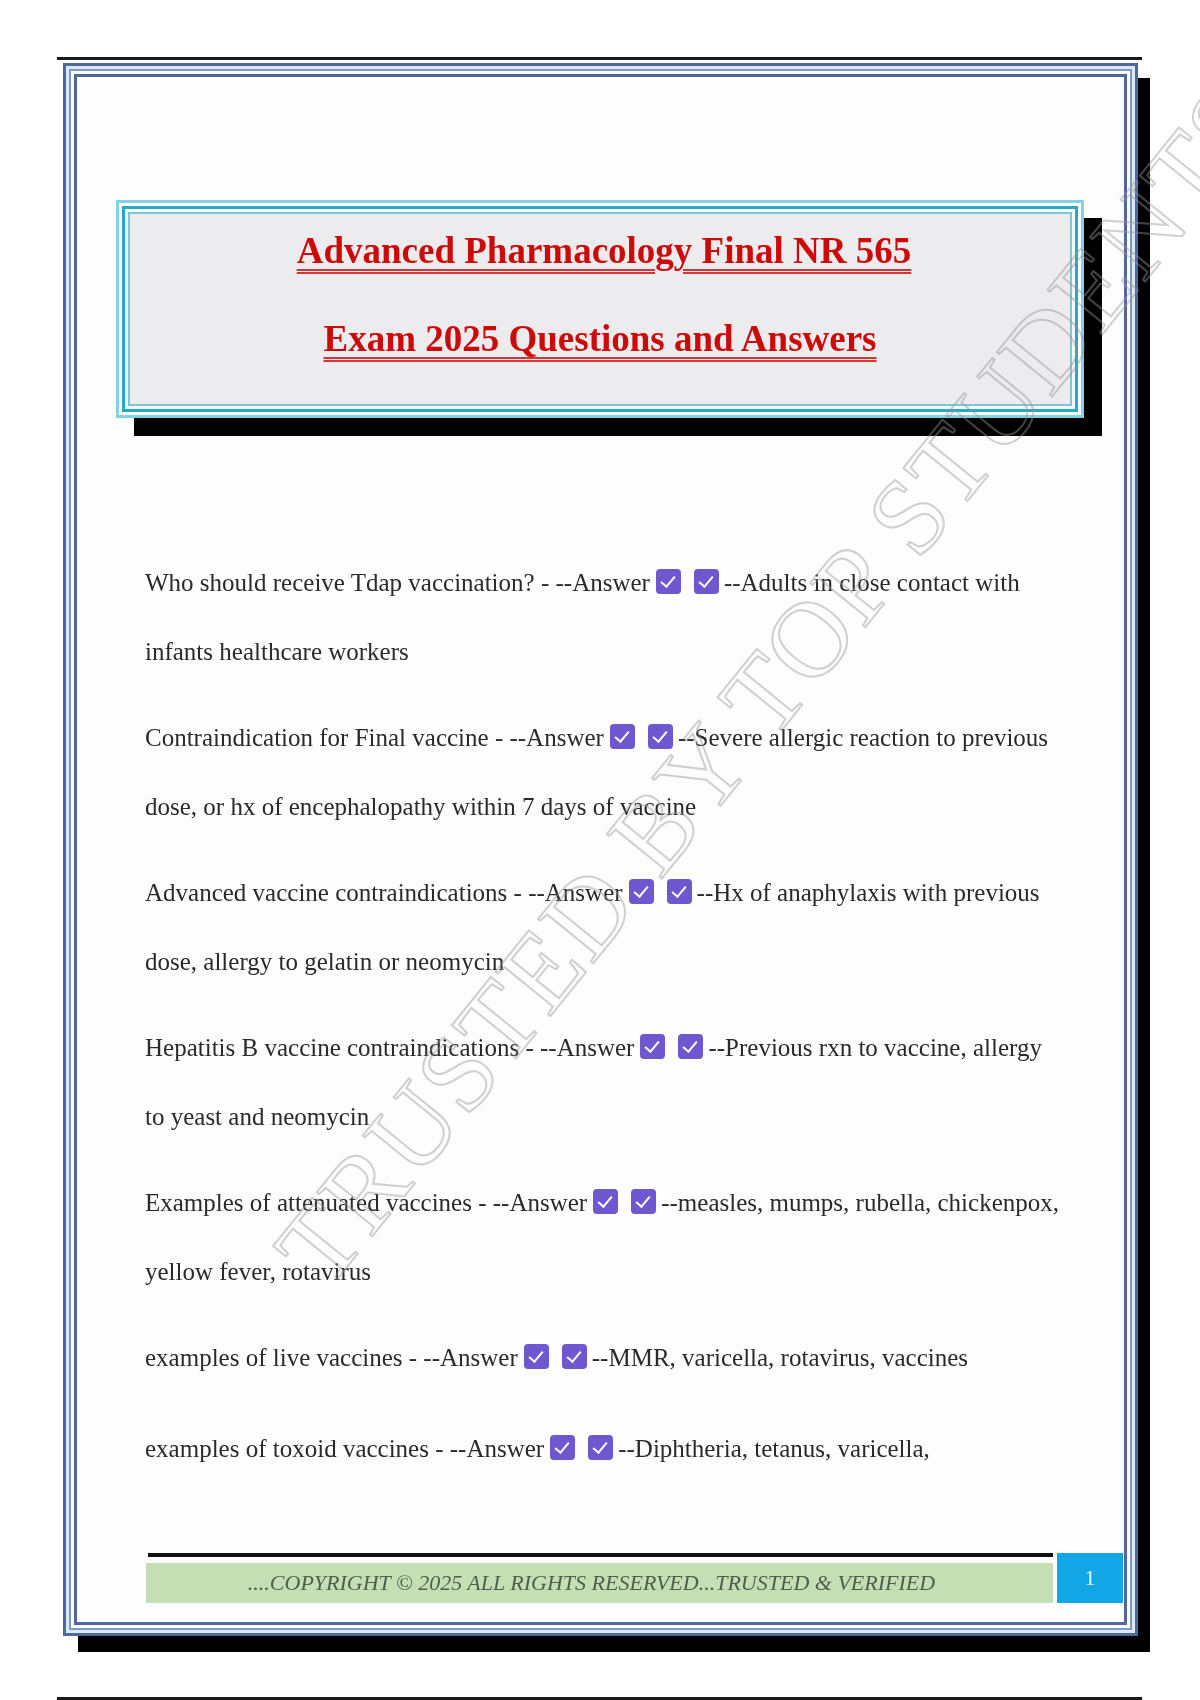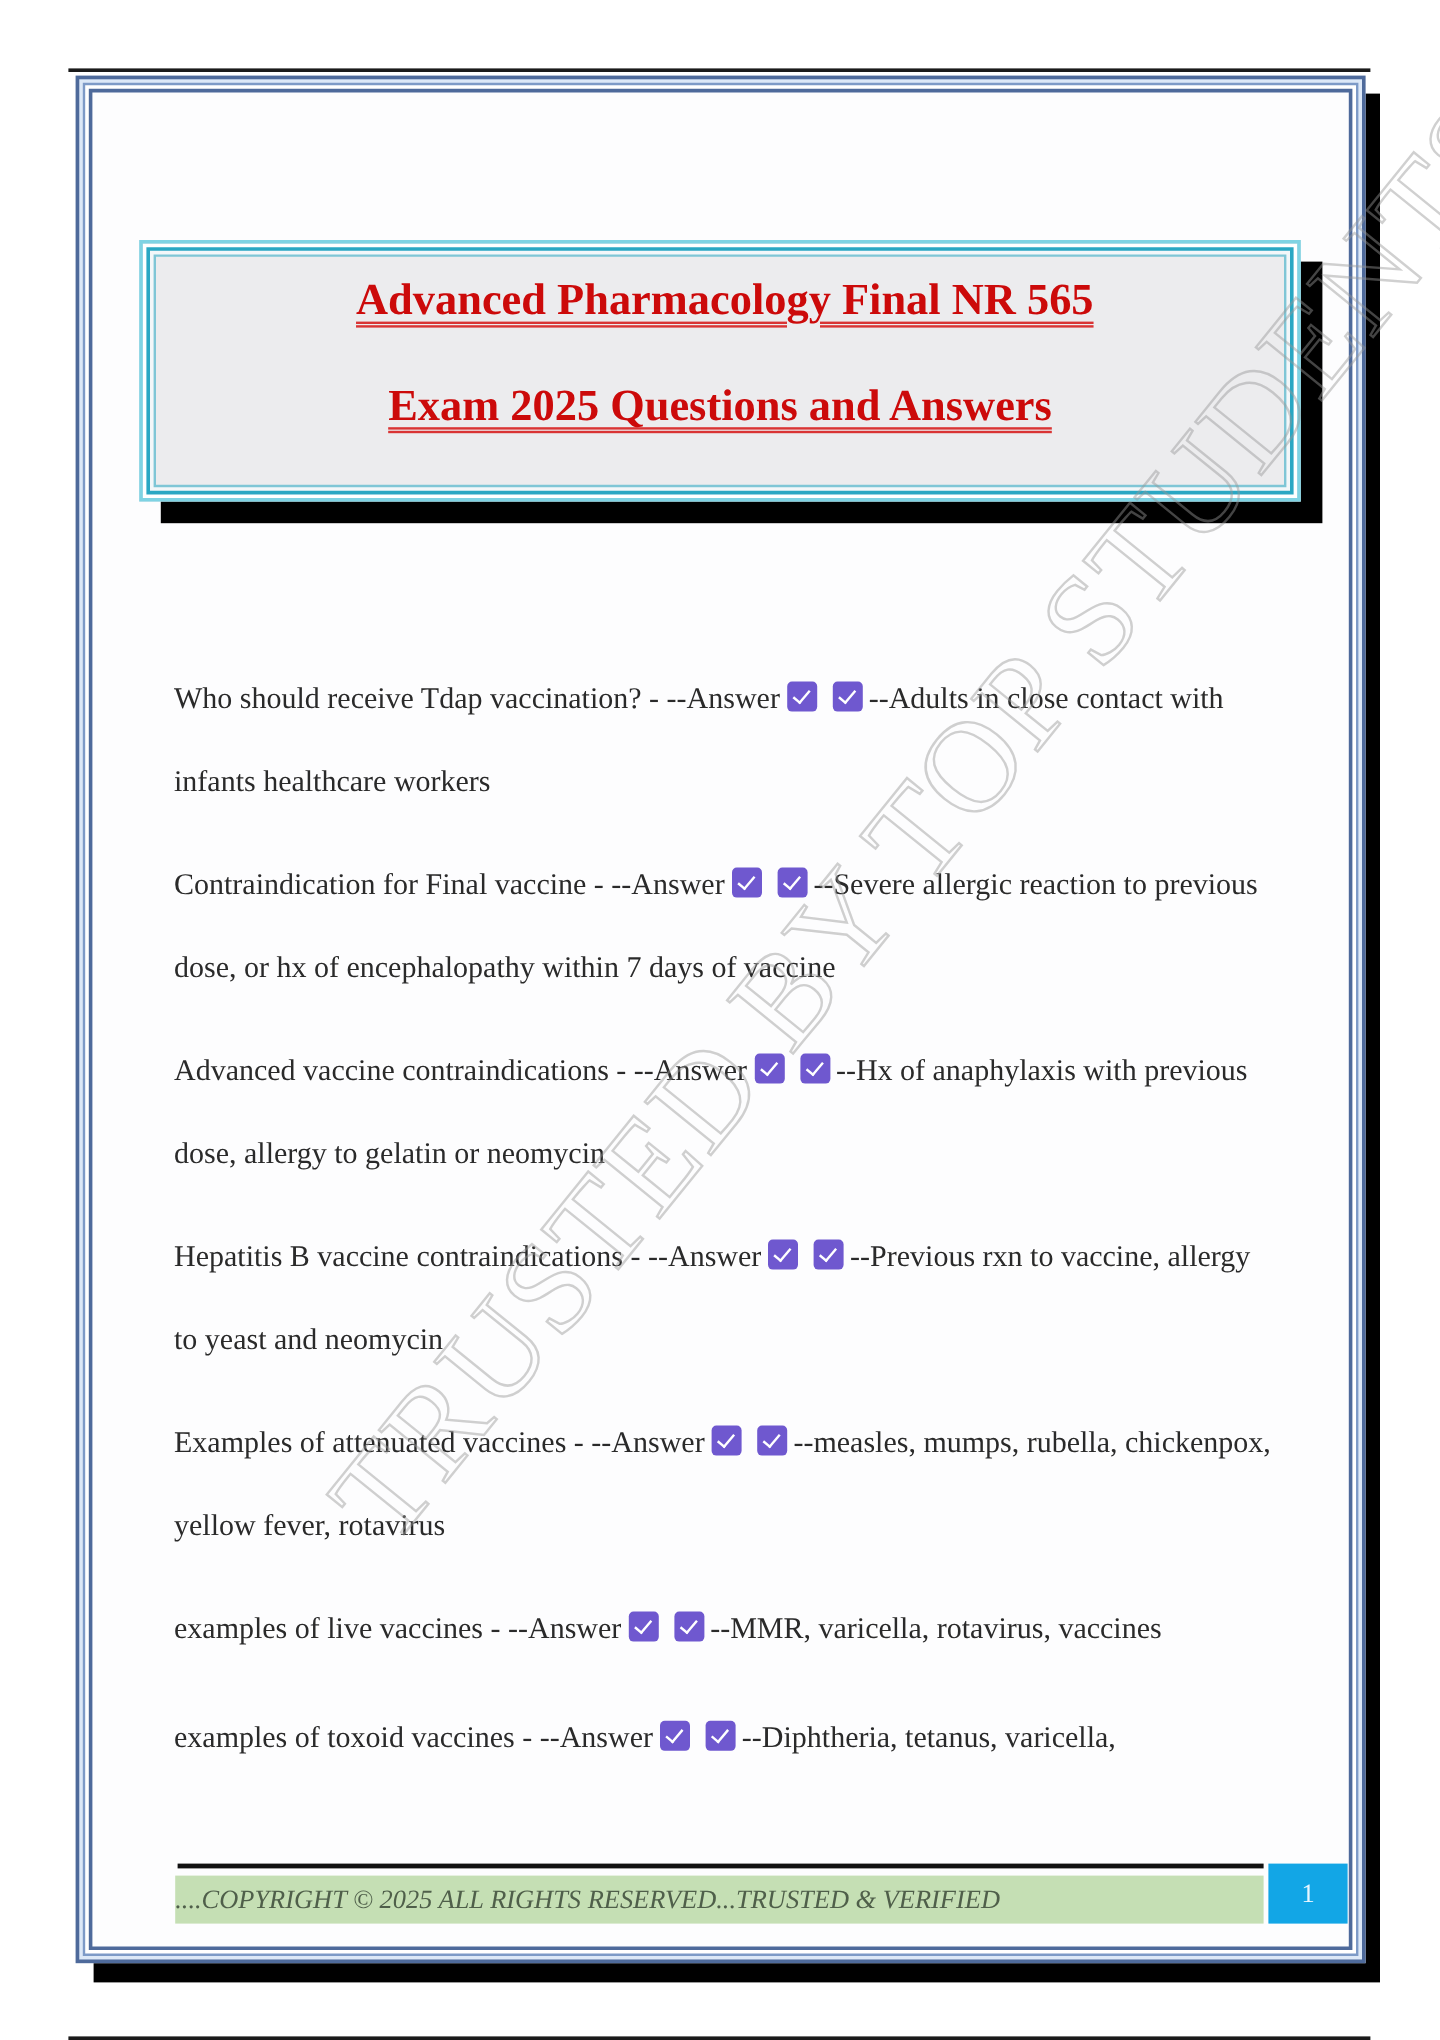--- a/index.html
+++ b/index.html
@@ -156,21 +156,21 @@
       height: 4px;
       background: #111;
     }
     .footer-band {
       position: absolute;
       left: 146px;
       top: 1563px;
       width: 907px;
       height: 40px;
       background: #c5dfb4;
-      text-align: left;
+      text-align: center;
       box-sizing: border-box;
       padding-right: 16px;
     }
     .footer-text {
       font-family: "Liberation Serif", "DejaVu Serif", serif;
       font-style: italic;
       font-size: 22px;
       color: #4f5f4a;
       line-height: 40px;
       white-space: nowrap;

